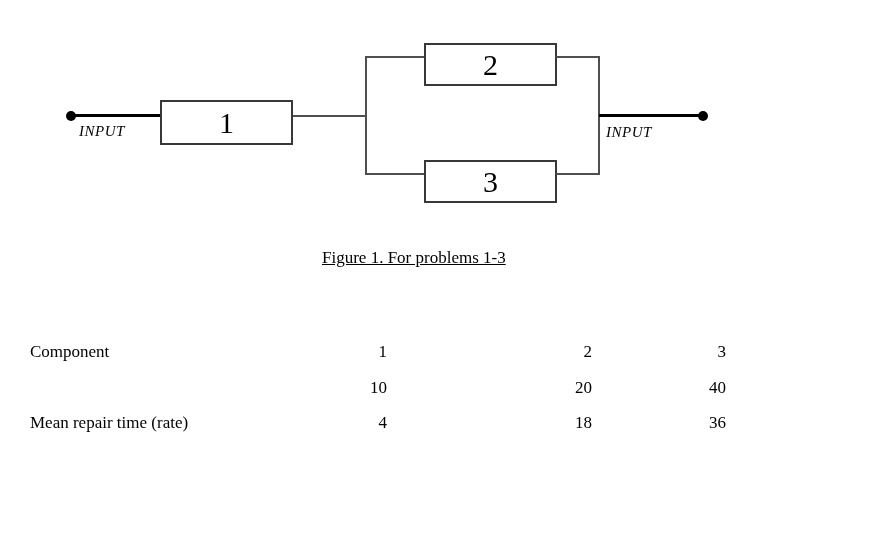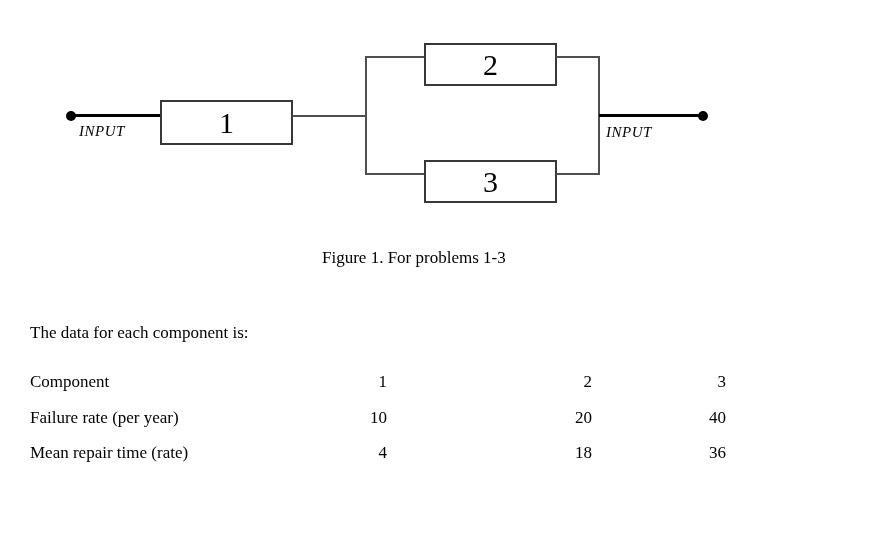--- a/index.html
+++ b/index.html
@@ -133,35 +133,33 @@
     </div>
     <div class="hline" style="left:556px;top:173px;width:43px;"></div>
 
     <div class="vline" style="left:598px;top:56px;height:119px;"></div>
 
     <div class="hline thick" style="left:599px;top:114px;width:104px;"></div>
     <span class="dot" style="left:698px;top:111px;"></span>
     <div class="term-label" style="left:606px;top:124px;">INPUT</div>
   </div>
 
-  <div class="caption" style="left:322px;top:248px;">Figure 1. For problems 1-3</div>
+  <div class="caption" style="left:322px;top:248px;text-decoration:underline;">Figure 1. For problems 1-3</div>
 
-  <div class="body-text" style="left:30px;top:323px;">The data for each component is:</div>
 
-  <div class="abs" style="left:0;top:364px;width:700px;height:110px;">
+  <div class="abs" style="left:0;top:334px;width:700px;height:110px;">
 
     <div class="trow" style="top:8px;">
       <span class="row-label">Component</span>
       <span class="cell c1">1</span>
       <span class="cell c2">2</span>
       <span class="cell c3">3</span>
     </div>
 
     <div class="trow" style="top:44px;">
-      <span class="row-label">Failure rate (per year)</span>
       <span class="cell c1">10</span>
       <span class="cell c2">20</span>
       <span class="cell c3">40</span>
     </div>
 
     <div class="trow" style="top:79px;">
       <span class="row-label">Mean repair time (rate)</span>
       <span class="cell c1">4</span>
       <span class="cell c2">18</span>
       <span class="cell c3">36</span>

